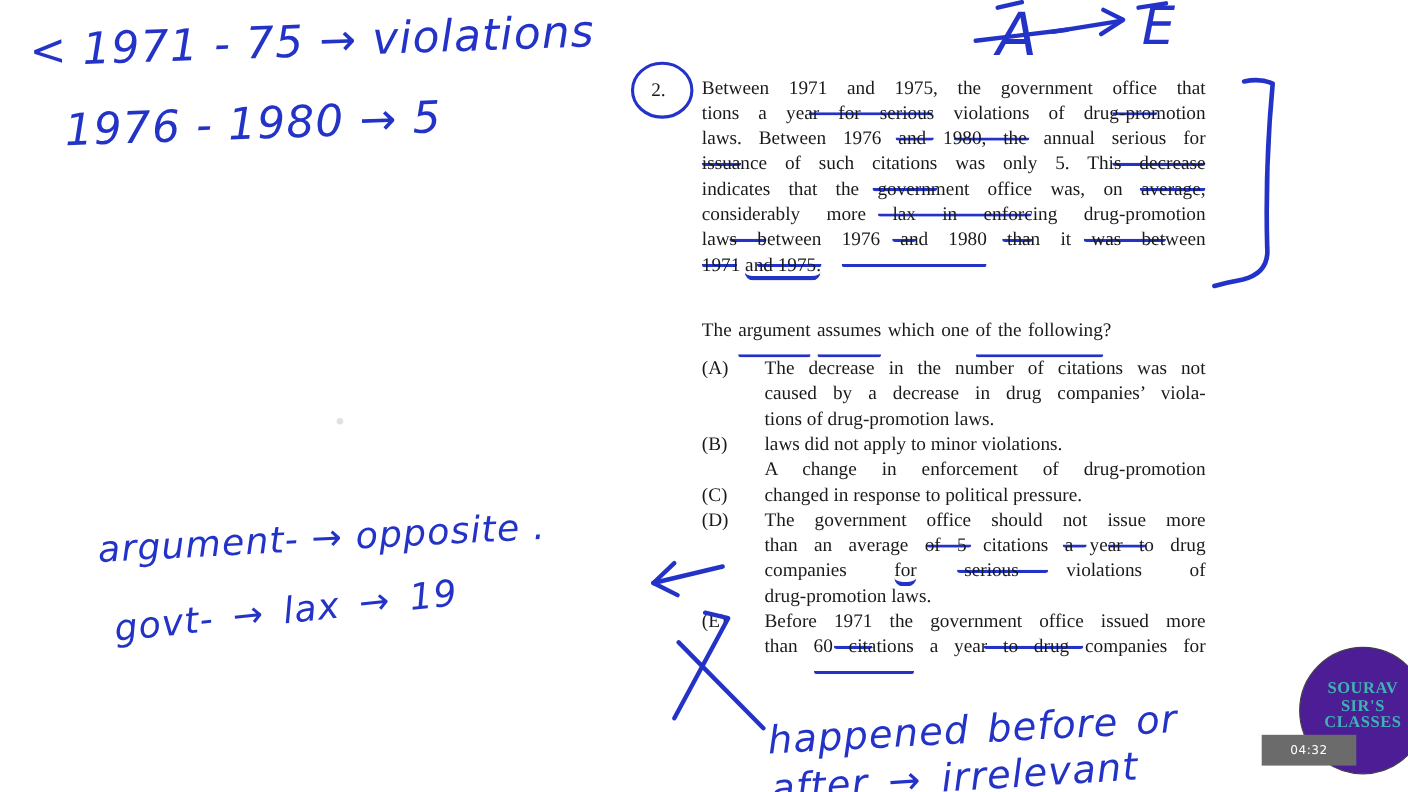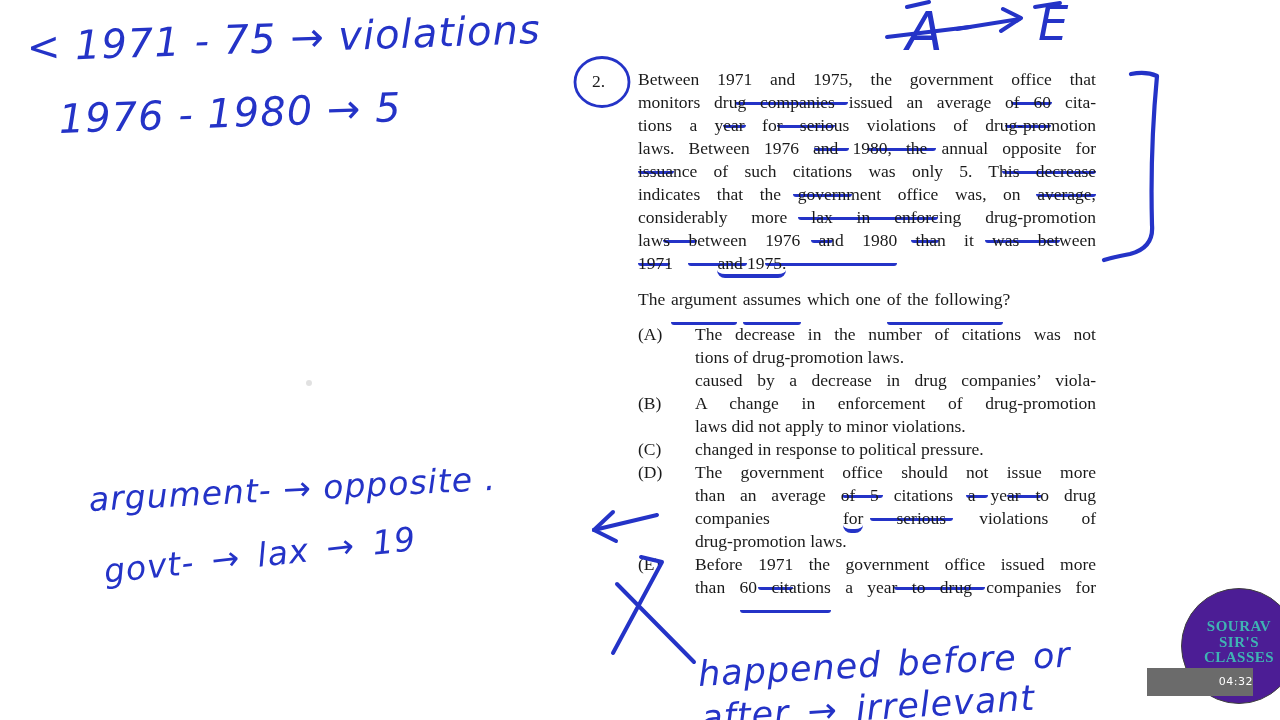--- a/index.html
+++ b/index.html
@@ -15,21 +15,21 @@
   #para   { left:638px; top:68px;  width:458px; }
   #prompt { left:638px; top:288px; width:458px; word-spacing:1.5px; }
   #options{ left:638px; top:323px; width:458px; }
   .tl { height:23px; white-space:normal; }
   .jl { text-align:justify; text-align-last:justify; }
   .opt { display:flex; }
   .opt-label { flex:0 0 57px; }
   .opt-lines { flex:1; min-width:0; }
   
   .m-u { border-bottom:3px solid var(--ink); padding-bottom:13px; border-radius:3px; }
-  .m-h { border-bottom:4px solid var(--ink); padding-bottom:1px; border-radius:8px;margin-left:40px; }
+  .m-h { border-bottom:4px solid var(--ink); padding-bottom:1px; border-radius:8px; }
   
   .hw {
     position:absolute; font-family:"DejaVu Sans", sans-serif; font-style:italic;
     color:var(--ink); white-space:nowrap; transform-origin:left top; letter-spacing:1px;
   }
   #hw-tl1 { left:26px;  top:24px;  font-size:40px; transform:rotate(-2deg); }
   #hw-tl2 { left:58px;  top:96px;  font-size:40px; transform:rotate(-2deg); }
   #hw-ml1 { left:88px;  top:480px; font-size:33px; transform:rotate(-3deg); }
   #hw-ml2 { left:102px; top:552px; font-size:33px; transform:rotate(-6deg); word-spacing:6px; }
   #hw-b1  { left:697px; top:654px; font-size:35px; transform:rotate(-3deg); word-spacing:4px; }
@@ -42,61 +42,60 @@
   #logo-circle {
     position:absolute; left:1181px; top:588px; width:116px; height:116px;
     border-radius:50%; border:1px solid #404040; background:#4c1d95; z-index:4;
   }
   #logo-text {
     margin-top:30px; text-align:center; color:#3fb3b3;
     font-family:"Liberation Serif", serif; font-weight:bold;
     font-size:15px; line-height:15.5px; letter-spacing:0.5px;
   }
   #logo-band {
-    position:absolute; left:1147px; top:668px; width:106px; height:28px;
-    background:#6b6b6b; z-index:5; text-align:right; color:#ffffff;
+    position:absolute; left:1147px; top:668px; width:86px; height:28px;
+    background:#6b6b6b; z-index:5; text-align:center; color:#ffffff;
     font-family:"DejaVu Sans", sans-serif; font-size:11px; line-height:28px; letter-spacing:0.5px;
   }
   #smudge {
     position:absolute; left:306px; top:380px; width:6px; height:6px;
     border-radius:50%; background:#c9c9c9; opacity:0.55;
   }
 </style>
 </head>
 <body>
 
 <div id="qnum" class="print">2.</div>
 <div id="para" class="print">
     <div class="tl jl"><span>Between 19</span><span class="m-u">71 and 1975</span><span>, the government </span><span class="m-u">office</span><span> that</span></div>
-    <div class="tl jl"><span>monitors d</span><span class="m-u">rug</span><span> co</span><span class="m-u">mpanies</span><span> issued an average </span><span class="m-u">of 60</span><span> cita-</span></div>
     <div class="tl jl"><span>tions a year for se</span><span class="m-u">rious</span><span> </span><span class="m-u">violations</span><span> of drug-promotion</span></div>
-    <div class="tl jl"><span class="m-u">laws.</span><span> Between 1976 and 1980, the annual </span><span class="m-u">opposite for</span></div>
+    <div class="tl jl"><span class="m-u">laws.</span><span> Between 1976 and 1980, the annual </span><span class="m-u">serious for</span></div>
     <div class="tl jl"><span>issuance of such </span><span class="m-u">citations</span><span> was only 5. This </span><span class="m-u">decrease</span></div>
     <div class="tl jl"><span>indicates that the </span><span class="m-u">government office</span><span> was, on average,</span></div>
     <div class="tl jl"><span>con</span><span class="m-u">sider</span><span>ably more </span><span class="m-u">lax</span><span> in en</span><span class="m-u">forc</span><span>ing </span><span class="m-u">drug-prom</span><span>otion</span></div>
     <div class="tl jl"><span class="m-u">laws</span><span> </span><span class="m-u">between</span><span> </span><span class="m-u">1976 and 1980</span><span> than it was between</span></div>
     <div class="tl"><span>1971 </span><span class="m-h">and 1975.</span></div>
   </div>
 <div id="prompt" class="print">
     <div class="tl"><span>The </span><span class="m-u">argument</span><span> </span><span class="m-u">assumes</span><span> which one </span><span class="m-u">of the following</span><span>?</span></div>
   </div>
 <div id="options" class="print">
     <div class="opt">
       <div class="opt-label">(A)</div>
       <div class="opt-lines">
         <div class="tl jl"><span>The decrease in the number of citations was not</span></div>
+        <div class="tl jl"><span>caused by a decrease in drug companies’ viola-</span></div>
         <div class="tl"><span>tions of drug-promotion laws.</span></div>
-        <div class="tl jl"><span>caused by a decrease in drug companies’ viola-</span></div>
       </div>
     </div>
     <div class="opt">
       <div class="opt-label">(B)</div>
       <div class="opt-lines">
+        <div class="tl"><span>laws did not apply to minor violations.</span></div>
         <div class="tl jl"><span>A change in enforcement of drug-promotion</span></div>
-        <div class="tl"><span>laws did not apply to minor violations.</span></div>
       </div>
     </div>
     <div class="opt">
       <div class="opt-label">(C)</div>
       <div class="opt-lines">
         <div class="tl"><span>changed in response to political pressure.</span></div>
       </div>
     </div>
     <div class="opt">
       <div class="opt-label">(D)</div>

